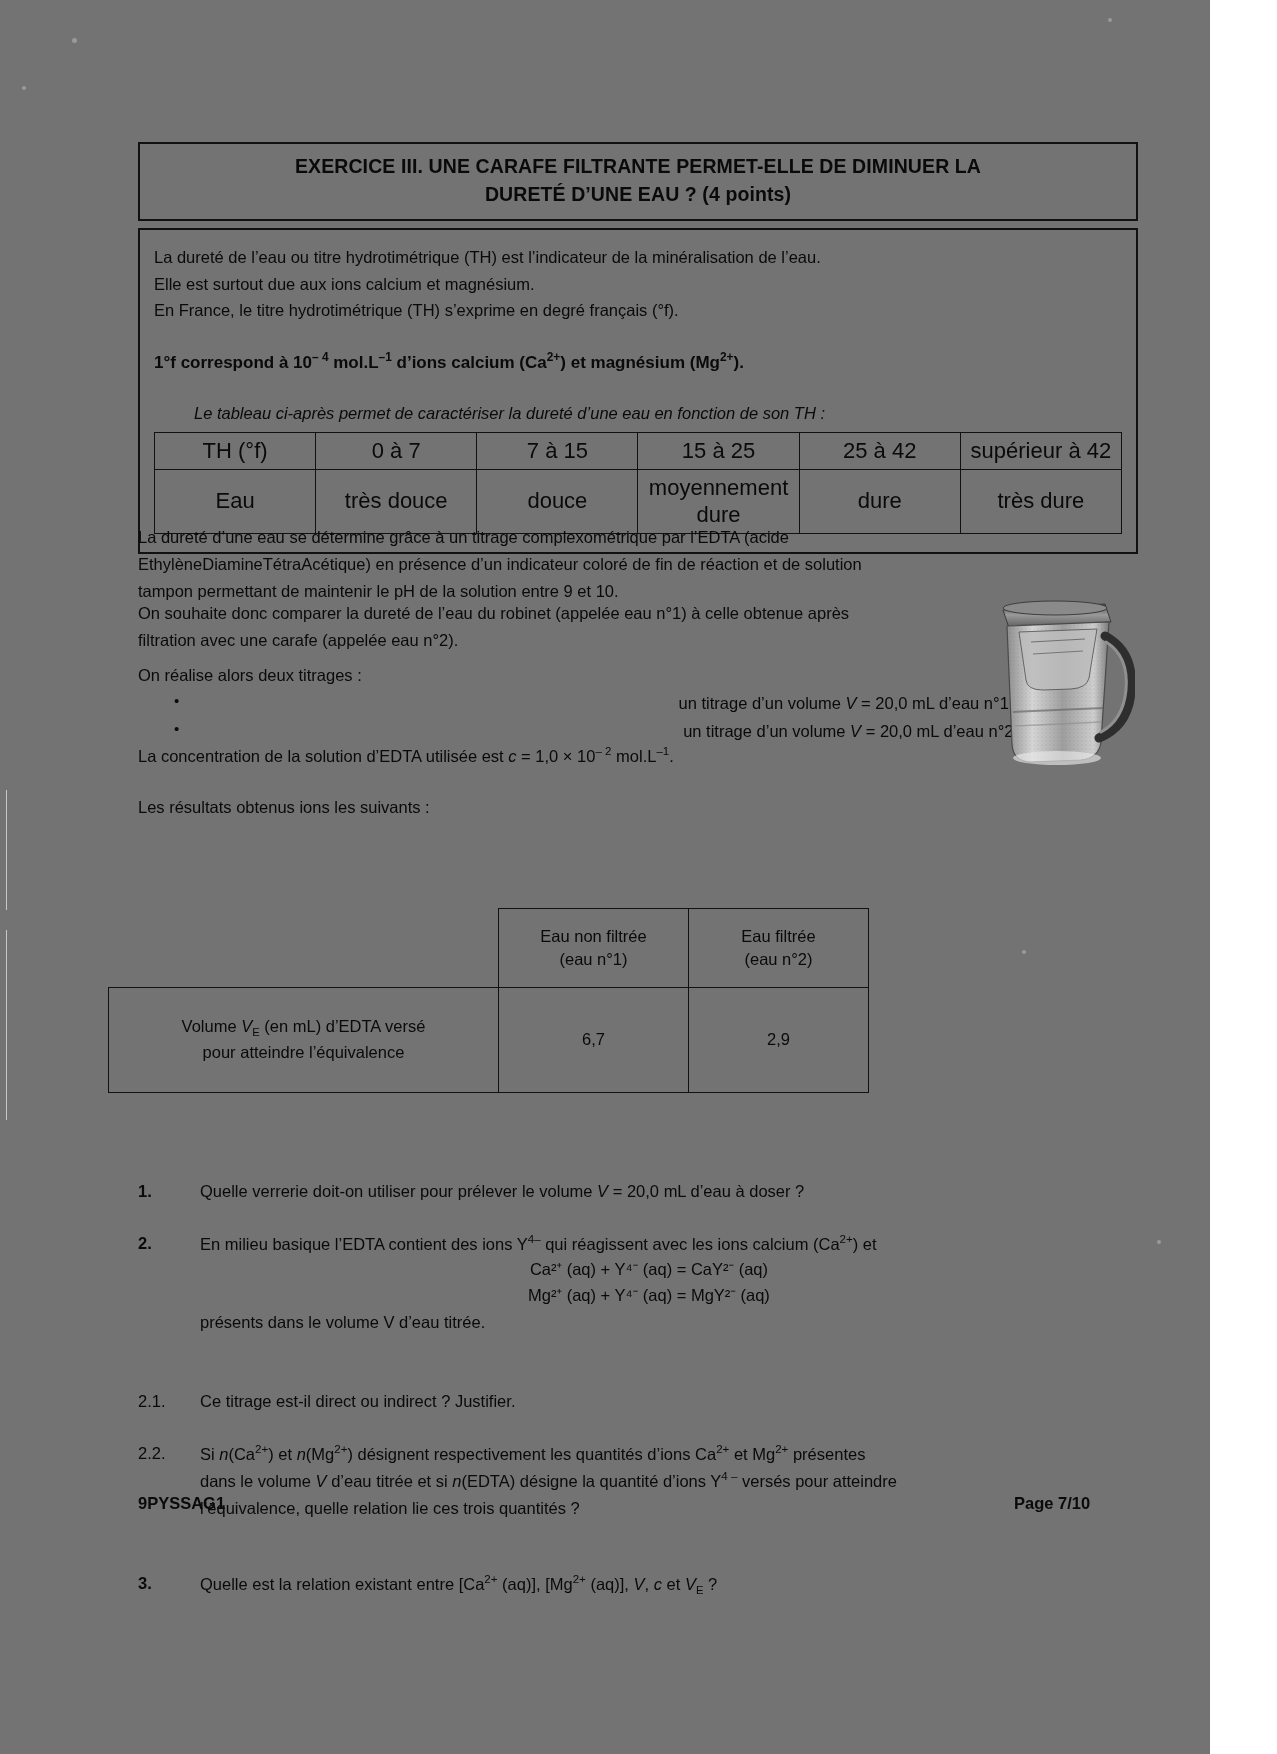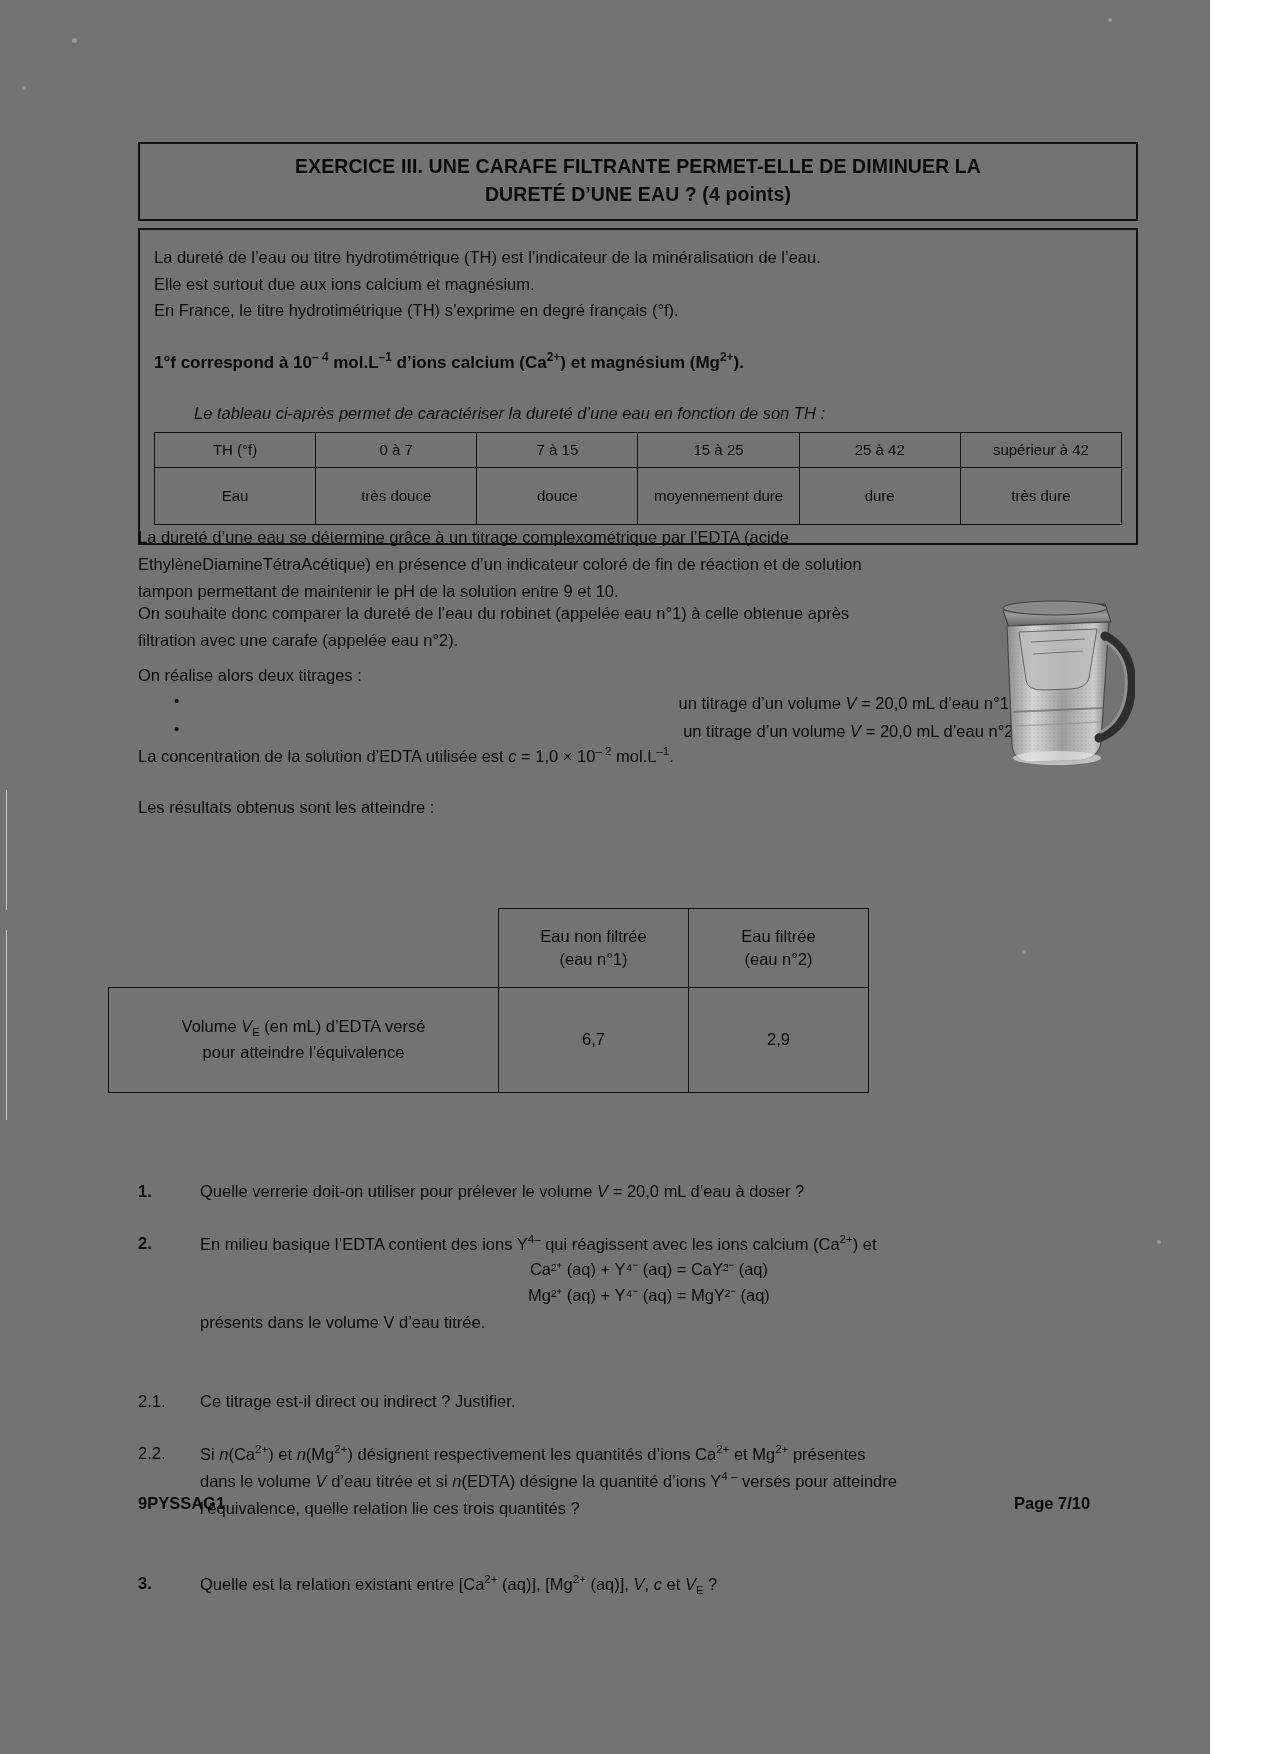--- a/index.html
+++ b/index.html
@@ -75,21 +75,21 @@
     margin-left: 40px;
   }
   sup, sub { font-size: 0.68em; }
   .sup-sm { font-size: 0.70em; vertical-align: super; }
 
   
   table.th-table {
     width: 100%;
     border-collapse: collapse;
     table-layout: fixed;
-    font-size: 15px;
+    font-size: 22px;
   }
   table.th-table td {
     border: 1.3px solid #111;
     text-align: center;
     padding: 4px 2px;
     line-height: 1.25;
   }
   table.th-table tr.hdr td { height: 26px; }
   table.th-table tr.body td { height: 48px; }
 
@@ -277,21 +277,21 @@
     <div class="para nojust" style="left:0px; top:662px; width:880px;">
       <div>On réalise alors deux titrages :</div>
       <ul class="titrages">
         <li><span>un titrage d’un volume </span><i class="var">V</i><span> = 20,0 mL d’eau n°1 ;</span></li>
         <li><span>un titrage d’un volume </span><i class="var">V</i><span> = 20,0 mL d’eau n°2.</span></li>
       </ul>
     </div>
 
     <div class="para nojust" style="left:0px; top:742px; width:880px;"><span>La concentration de la solution d’EDTA utilisée est </span><i class="var">c</i><span> = 1,0 × 10</span><sup class="sup-sm">– 2</sup><span> mol.L</span><sup class="sup-sm">–1</sup><span>.</span></div>
 
-    <div class="para nojust" style="left:0px; top:794px; width:880px;">Les résultats obtenus sont les atteindre :</div>
+    <div class="para nojust" style="left:0px; top:794px; width:880px;">Les résultats obtenus ions les suivants :</div>
 
   </div>
 
   <div class="carafe">
     <svg viewBox="0 0 150 180" width="150" height="180">
       <defs>
         <linearGradient id="gjug" x1="0" y1="0" x2="1" y2="0">
           <stop offset="0%" stop-color="#8d8d8d"></stop>
           <stop offset="25%" stop-color="#d6d6d6"></stop>
           <stop offset="55%" stop-color="#9e9e9e"></stop>

